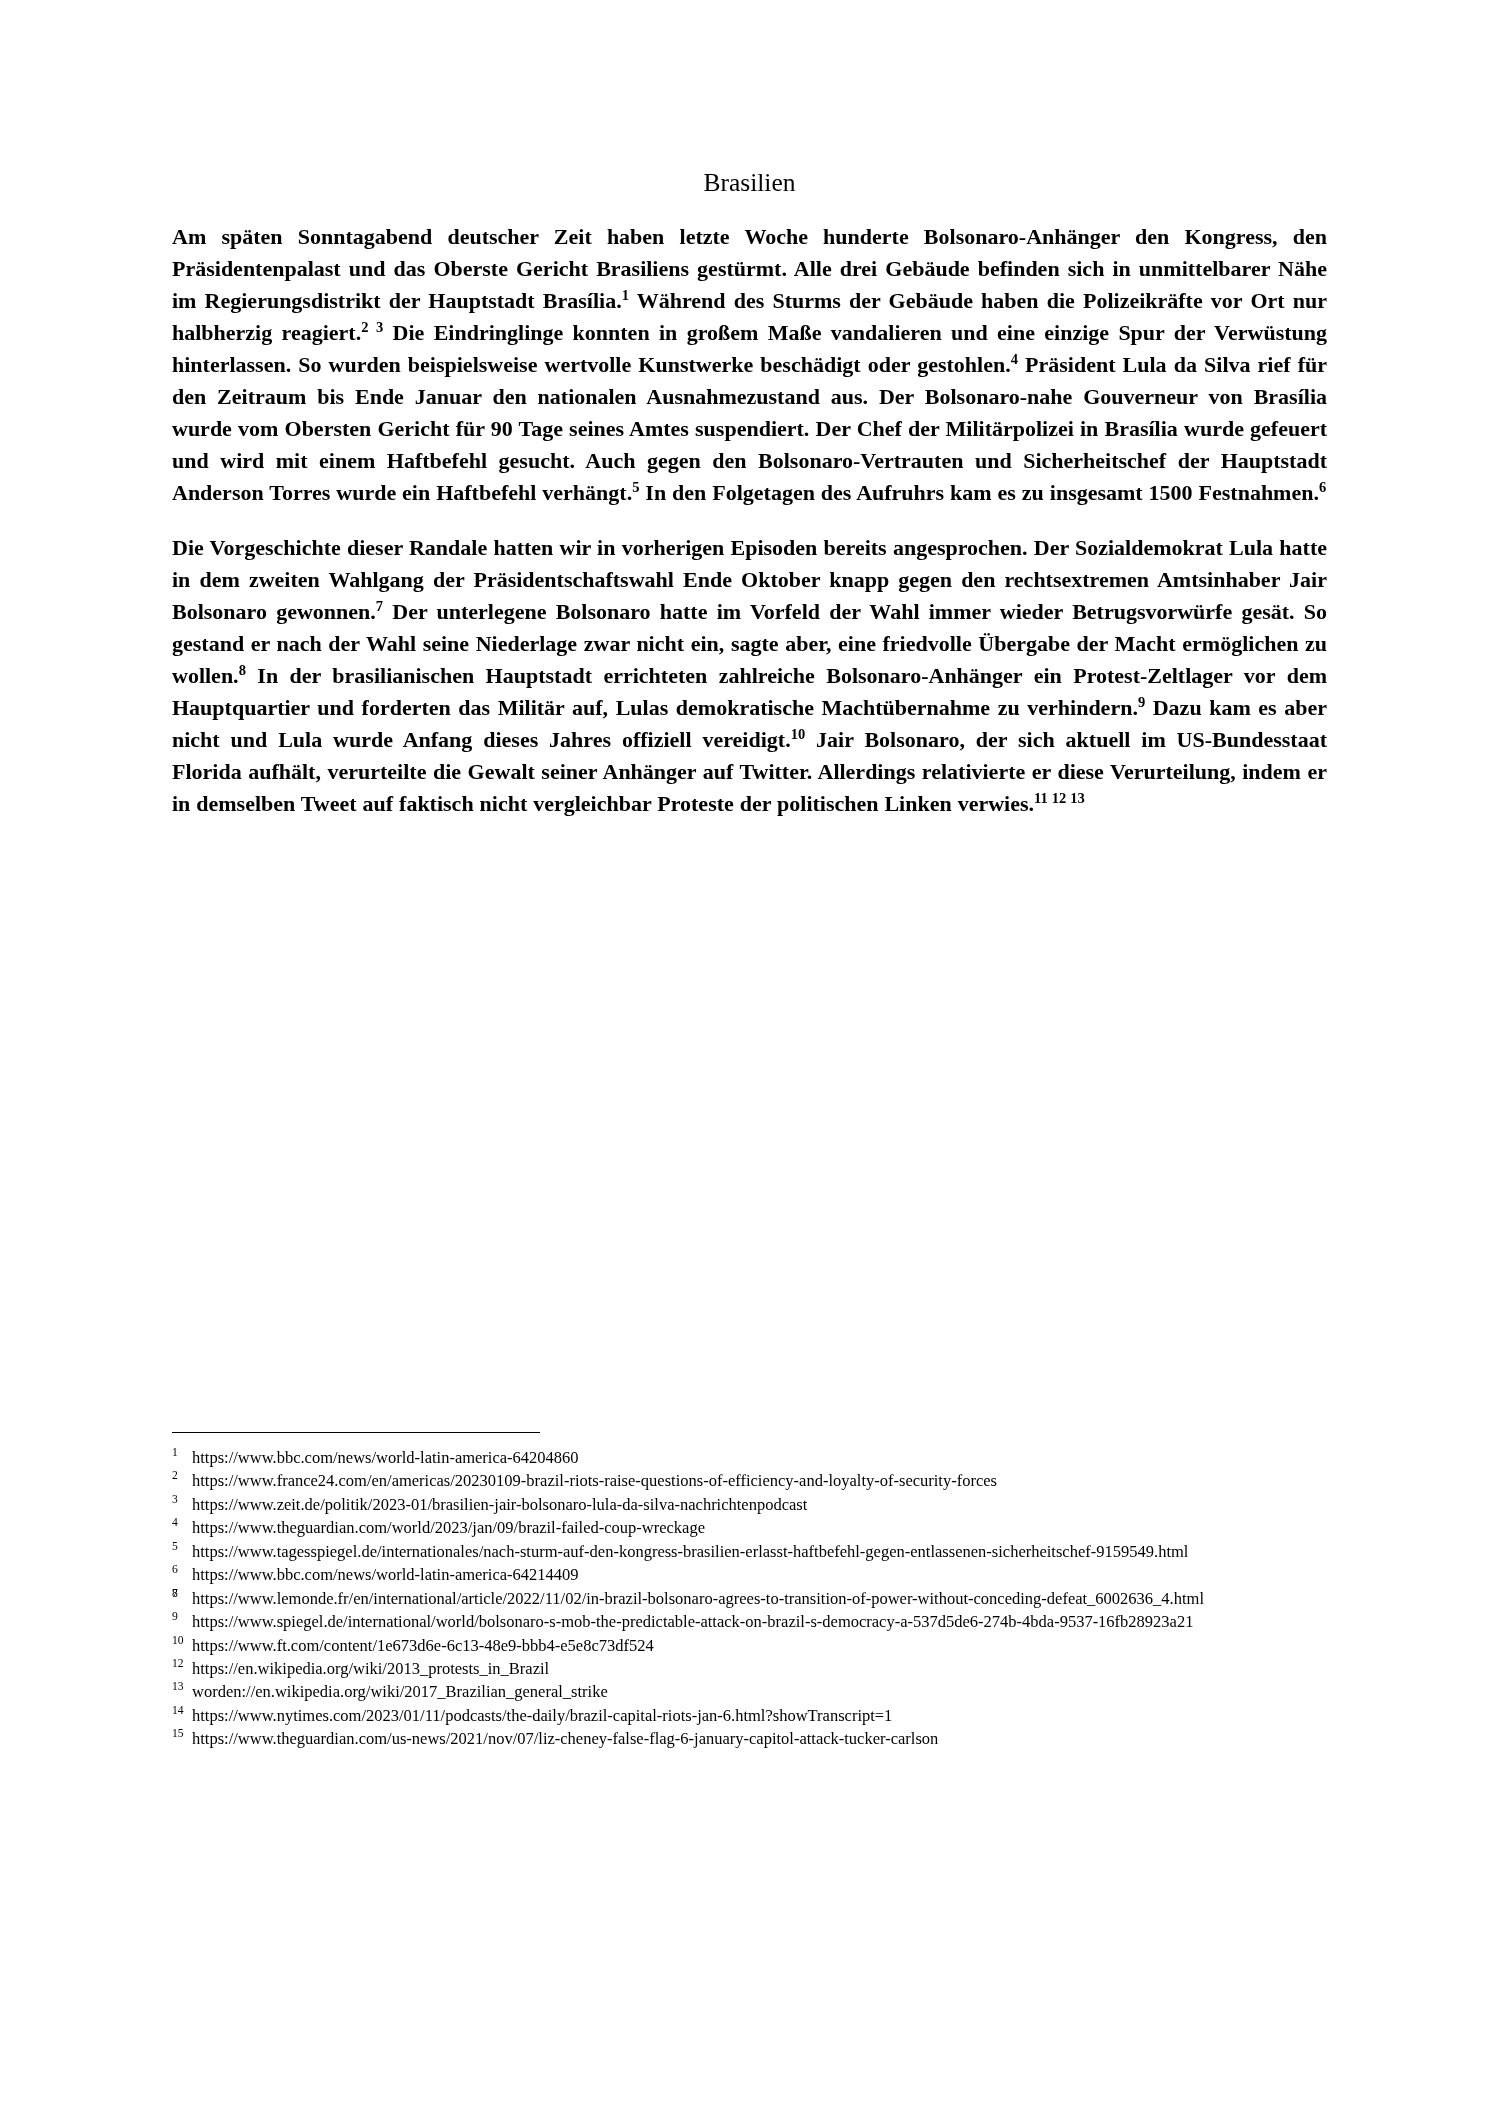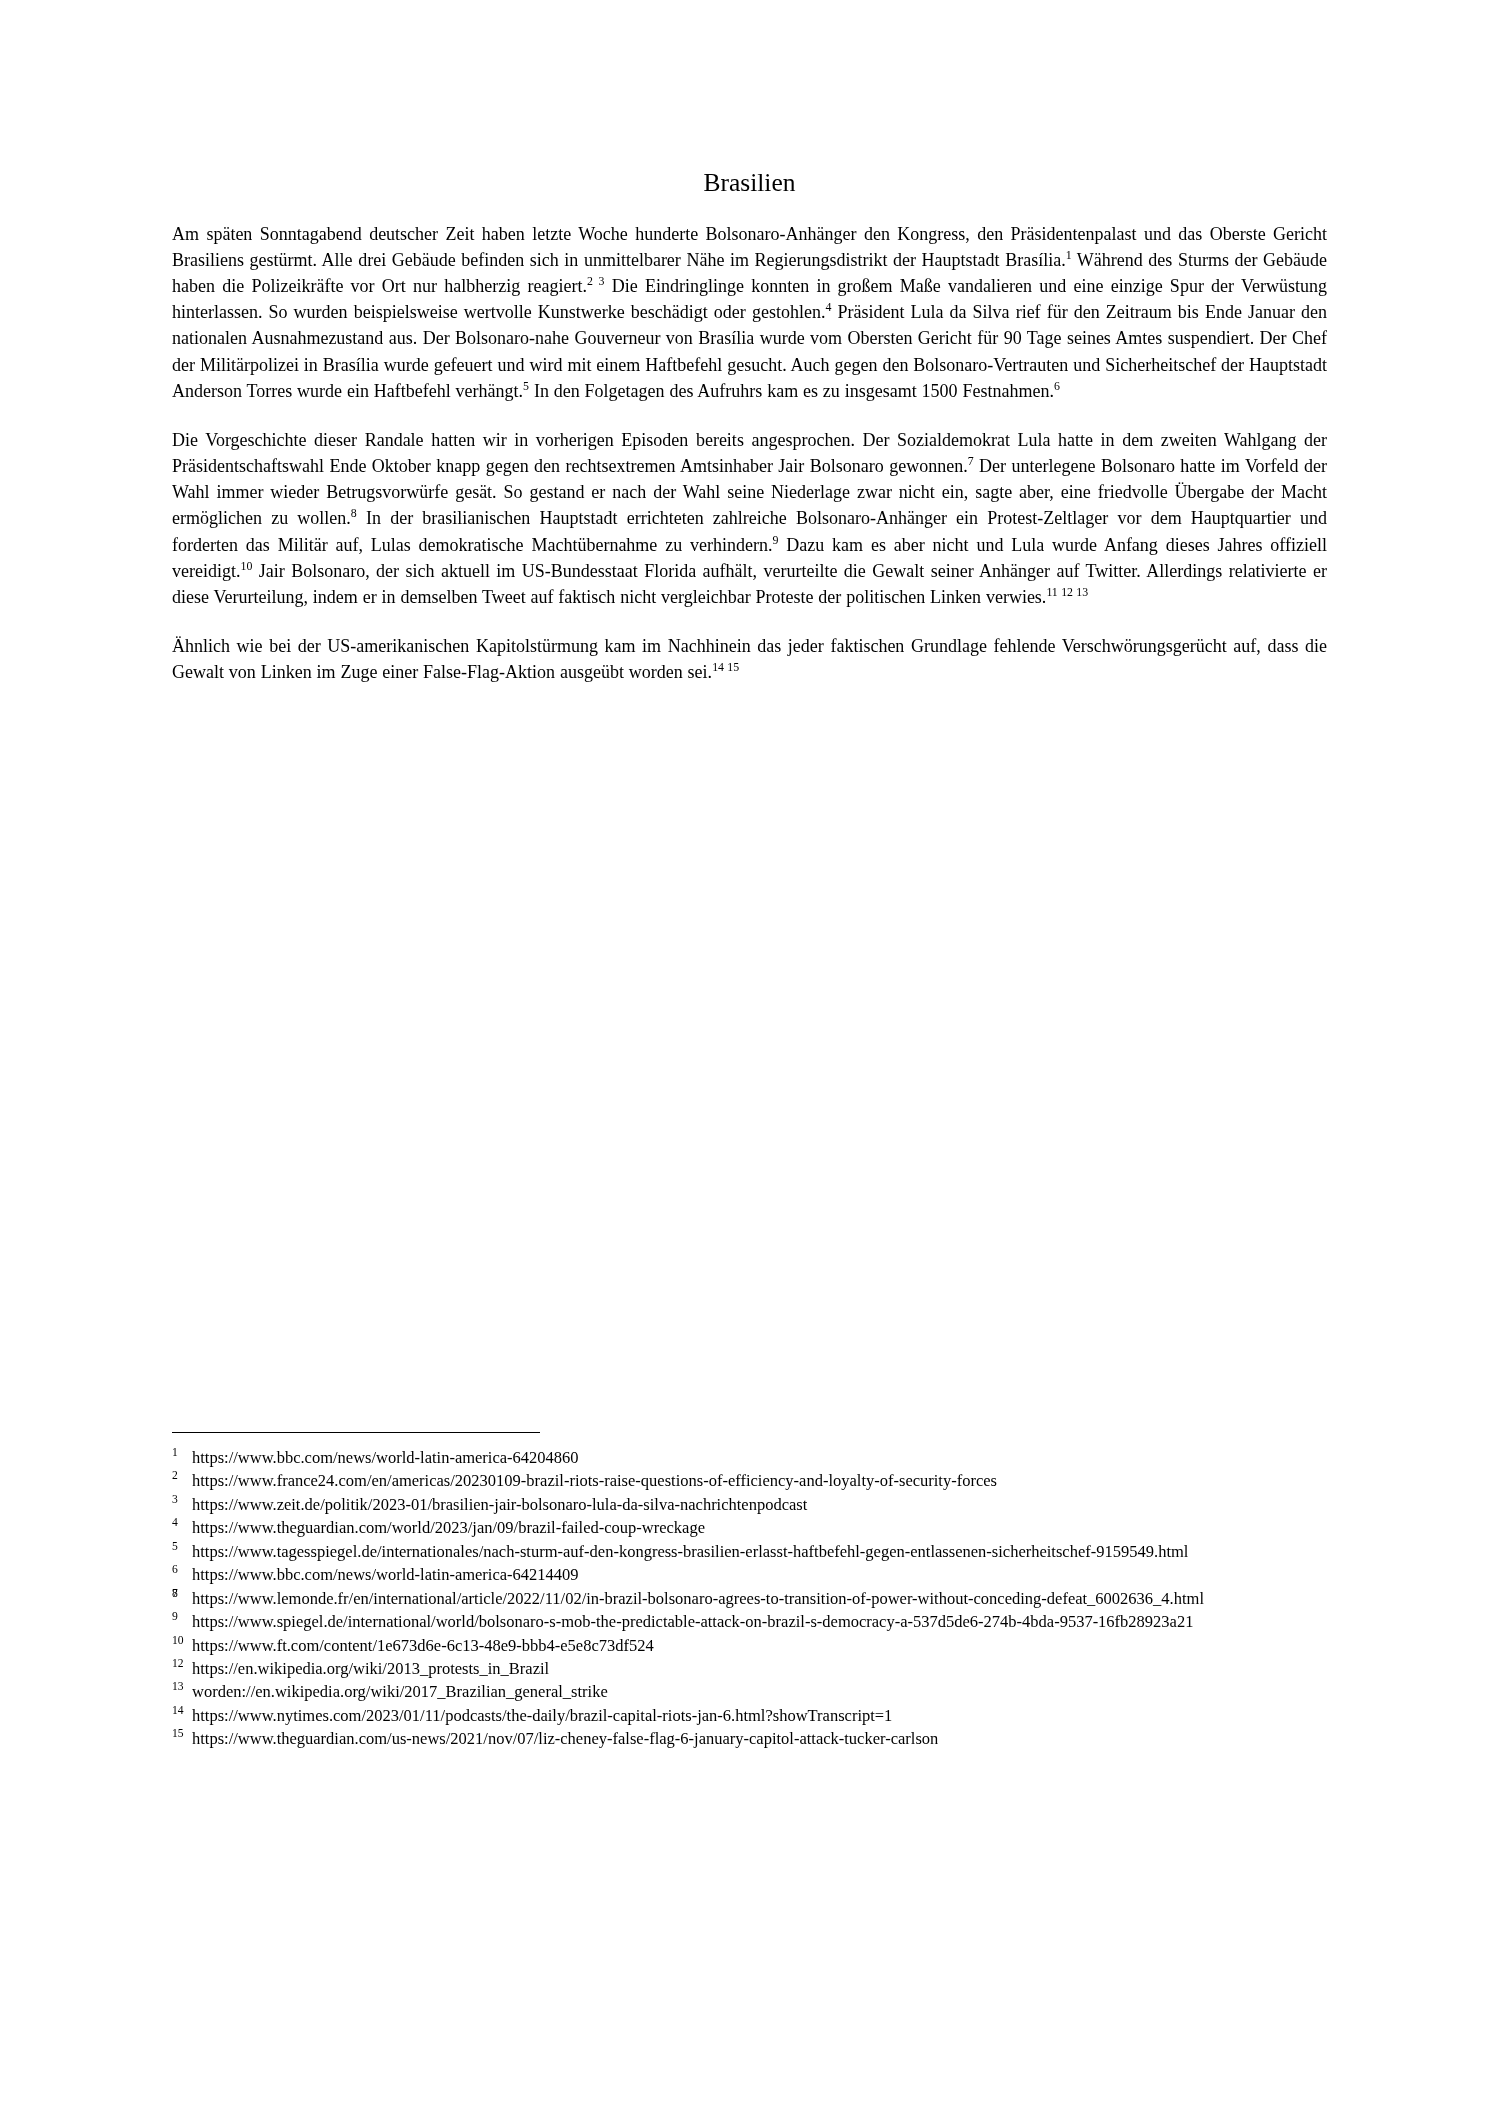--- a/index.html
+++ b/index.html
@@ -32,26 +32,27 @@
     width: 1155px;
   }
   .doc-title {
     text-align: center;
     font-size: 25.5px;
     line-height: 1.2;
     margin: 0 0 22px 0;
     font-weight: normal;
   }
   p.body-par {
-    font-size: 18px;
+    font-size: 22px;
     line-height: 1.455;
     text-align: justify;
     margin: 0 0 23px 0;
     hyphens: none;
     word-spacing: 0.02em;
+    font-weight: bold;
   }
   p.body-par:last-child { margin-bottom: 0; }
   sup.fn {
     font-size: 0.66em;
     vertical-align: super;
     line-height: 0;
   }
   
   .footnotes {
     position: absolute;
@@ -96,21 +97,20 @@
 </head>
 <body>
 
 <div class="page">
 
   <div class="content">
     <div class="doc-title">Brasilien</div>
     <div id="paragraphs">
         <p class="body-par"><span>Am späten Sonntagabend deutscher Zeit haben letzte Woche hunderte Bolsonaro-Anhänger den Kongress, den Präsidentenpalast und das Oberste Gericht Brasiliens gestürmt. Alle drei Gebäude befinden sich in unmittelbarer Nähe im Regierungsdistrikt der Hauptstadt Brasília.</span><sup class="fn">1</sup><span> Während des Sturms der Gebäude haben die Polizeikräfte vor Ort nur halbherzig reagiert.</span><sup class="fn">2 3</sup><span> Die Eindringlinge konnten in großem Maße vandalieren und eine einzige Spur der Verwüstung hinterlassen. So wurden beispielsweise wertvolle Kunstwerke beschädigt oder gestohlen.</span><sup class="fn">4</sup><span> Präsident Lula da Silva rief für den Zeitraum bis Ende Januar den nationalen Ausnahmezustand aus. Der Bolsonaro-nahe Gouverneur von Brasília wurde vom Obersten Gericht für 90 Tage seines Amtes suspendiert. Der Chef der Militärpolizei in Brasília wurde gefeuert und wird mit einem Haftbefehl gesucht. Auch gegen den Bolsonaro-Vertrauten und Sicherheitschef der Hauptstadt Anderson Torres wurde ein Haftbefehl verhängt.</span><sup class="fn">5</sup><span> In den Folgetagen des Aufruhrs kam es zu insgesamt 1500 Festnahmen.</span><sup class="fn">6</sup></p>
         <p class="body-par"><span>Die Vorgeschichte dieser Randale hatten wir in vorherigen Episoden bereits angesprochen. Der Sozialdemokrat Lula hatte in dem zweiten Wahlgang der Präsidentschaftswahl Ende Oktober knapp gegen den rechtsextremen Amtsinhaber Jair Bolsonaro gewonnen.</span><sup class="fn">7</sup><span> Der unterlegene Bolsonaro hatte im Vorfeld der Wahl immer wieder Betrugsvorwürfe gesät. So gestand er nach der Wahl seine Niederlage zwar nicht ein, sagte aber, eine friedvolle Übergabe der Macht ermöglichen zu wollen.</span><sup class="fn">8</sup><span> In der brasilianischen Hauptstadt errichteten zahlreiche Bolsonaro-Anhänger ein Protest-Zeltlager vor dem Hauptquartier und forderten das Militär auf, Lulas demokratische Machtübernahme zu verhindern.</span><sup class="fn">9</sup><span> Dazu kam es aber nicht und Lula wurde Anfang dieses Jahres offiziell vereidigt.</span><sup class="fn">10</sup><span> Jair Bolsonaro, der sich aktuell im US-Bundesstaat Florida aufhält, verurteilte die Gewalt seiner Anhänger auf Twitter. Allerdings relativierte er diese Verurteilung, indem er in demselben Tweet auf faktisch nicht vergleichbar Proteste der politischen Linken verwies.</span><sup class="fn">11 12 13</sup></p>
-        <p class="body-par"><span>Ähnlich wie bei der US-amerikanischen Kapitolstürmung kam im Nachhinein das jeder faktischen Grundlage fehlende Verschwörungsgerücht auf, dass die Gewalt von Linken im Zuge einer False-Flag-Aktion ausgeübt worden sei.</span><sup class="fn">14 15</sup></p>
       </div>
   </div>
 
   <div class="footnotes">
     <div class="fn-rule"></div>
     <ul class="fn-list" id="footnote-list">
         <li class="fn-item"><span class="fn-num">1</span><span class="fn-url">https://www.bbc.com/news/world-latin-america-64204860</span></li>
         <li class="fn-item"><span class="fn-num">2</span><span class="fn-url">https://www.france24.com/en/americas/20230109-brazil-riots-raise-questions-of-efficiency-and-loyalty-of-security-forces</span></li>
         <li class="fn-item"><span class="fn-num">3</span><span class="fn-url">https://www.zeit.de/politik/2023-01/brasilien-jair-bolsonaro-lula-da-silva-nachrichtenpodcast</span></li>
         <li class="fn-item"><span class="fn-num">4</span><span class="fn-url">https://www.theguardian.com/world/2023/jan/09/brazil-failed-coup-wreckage</span></li>

